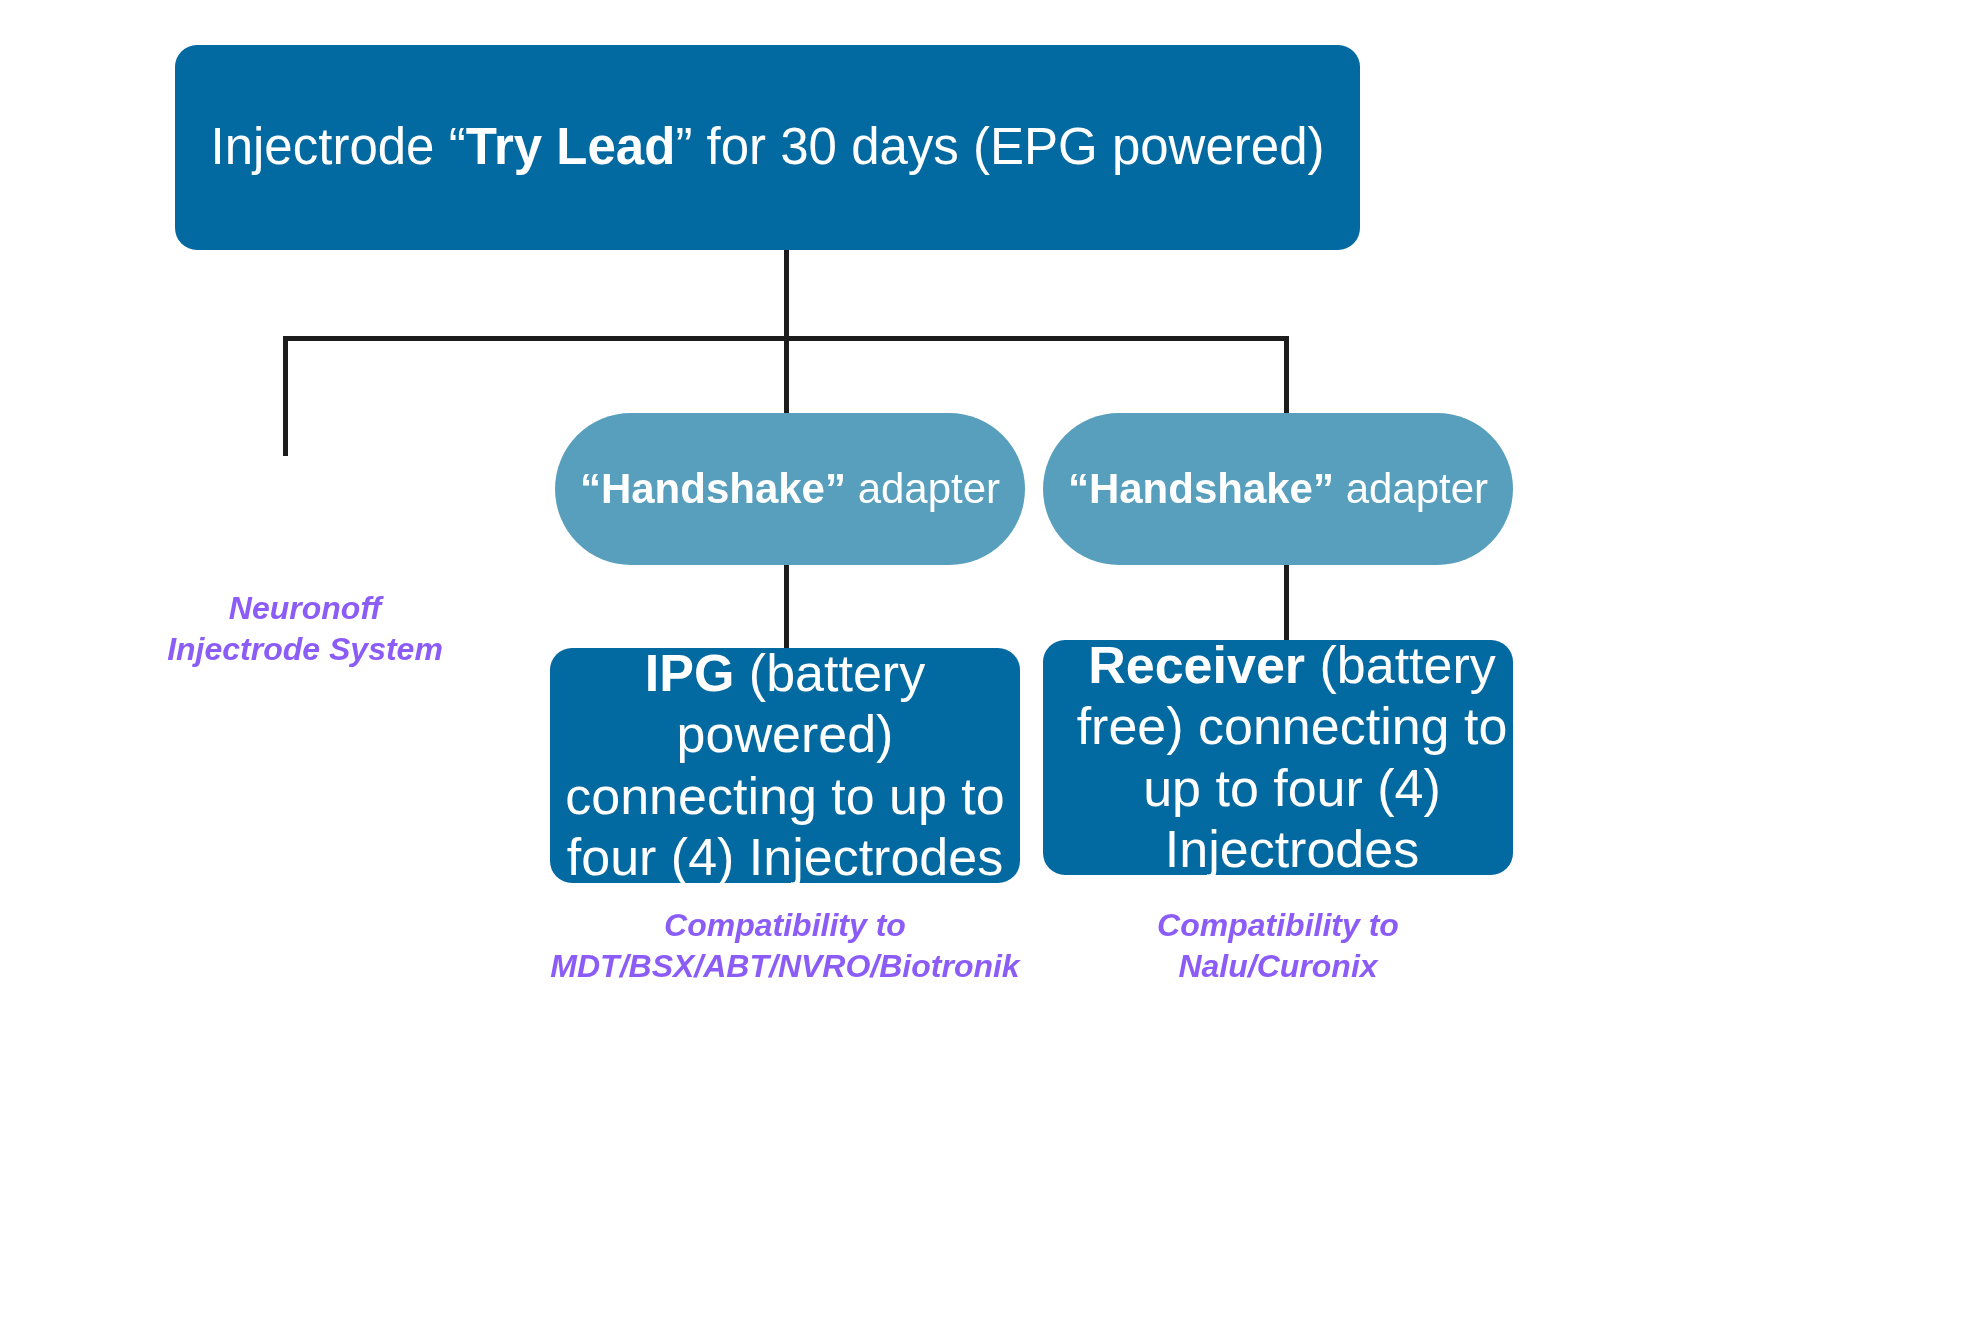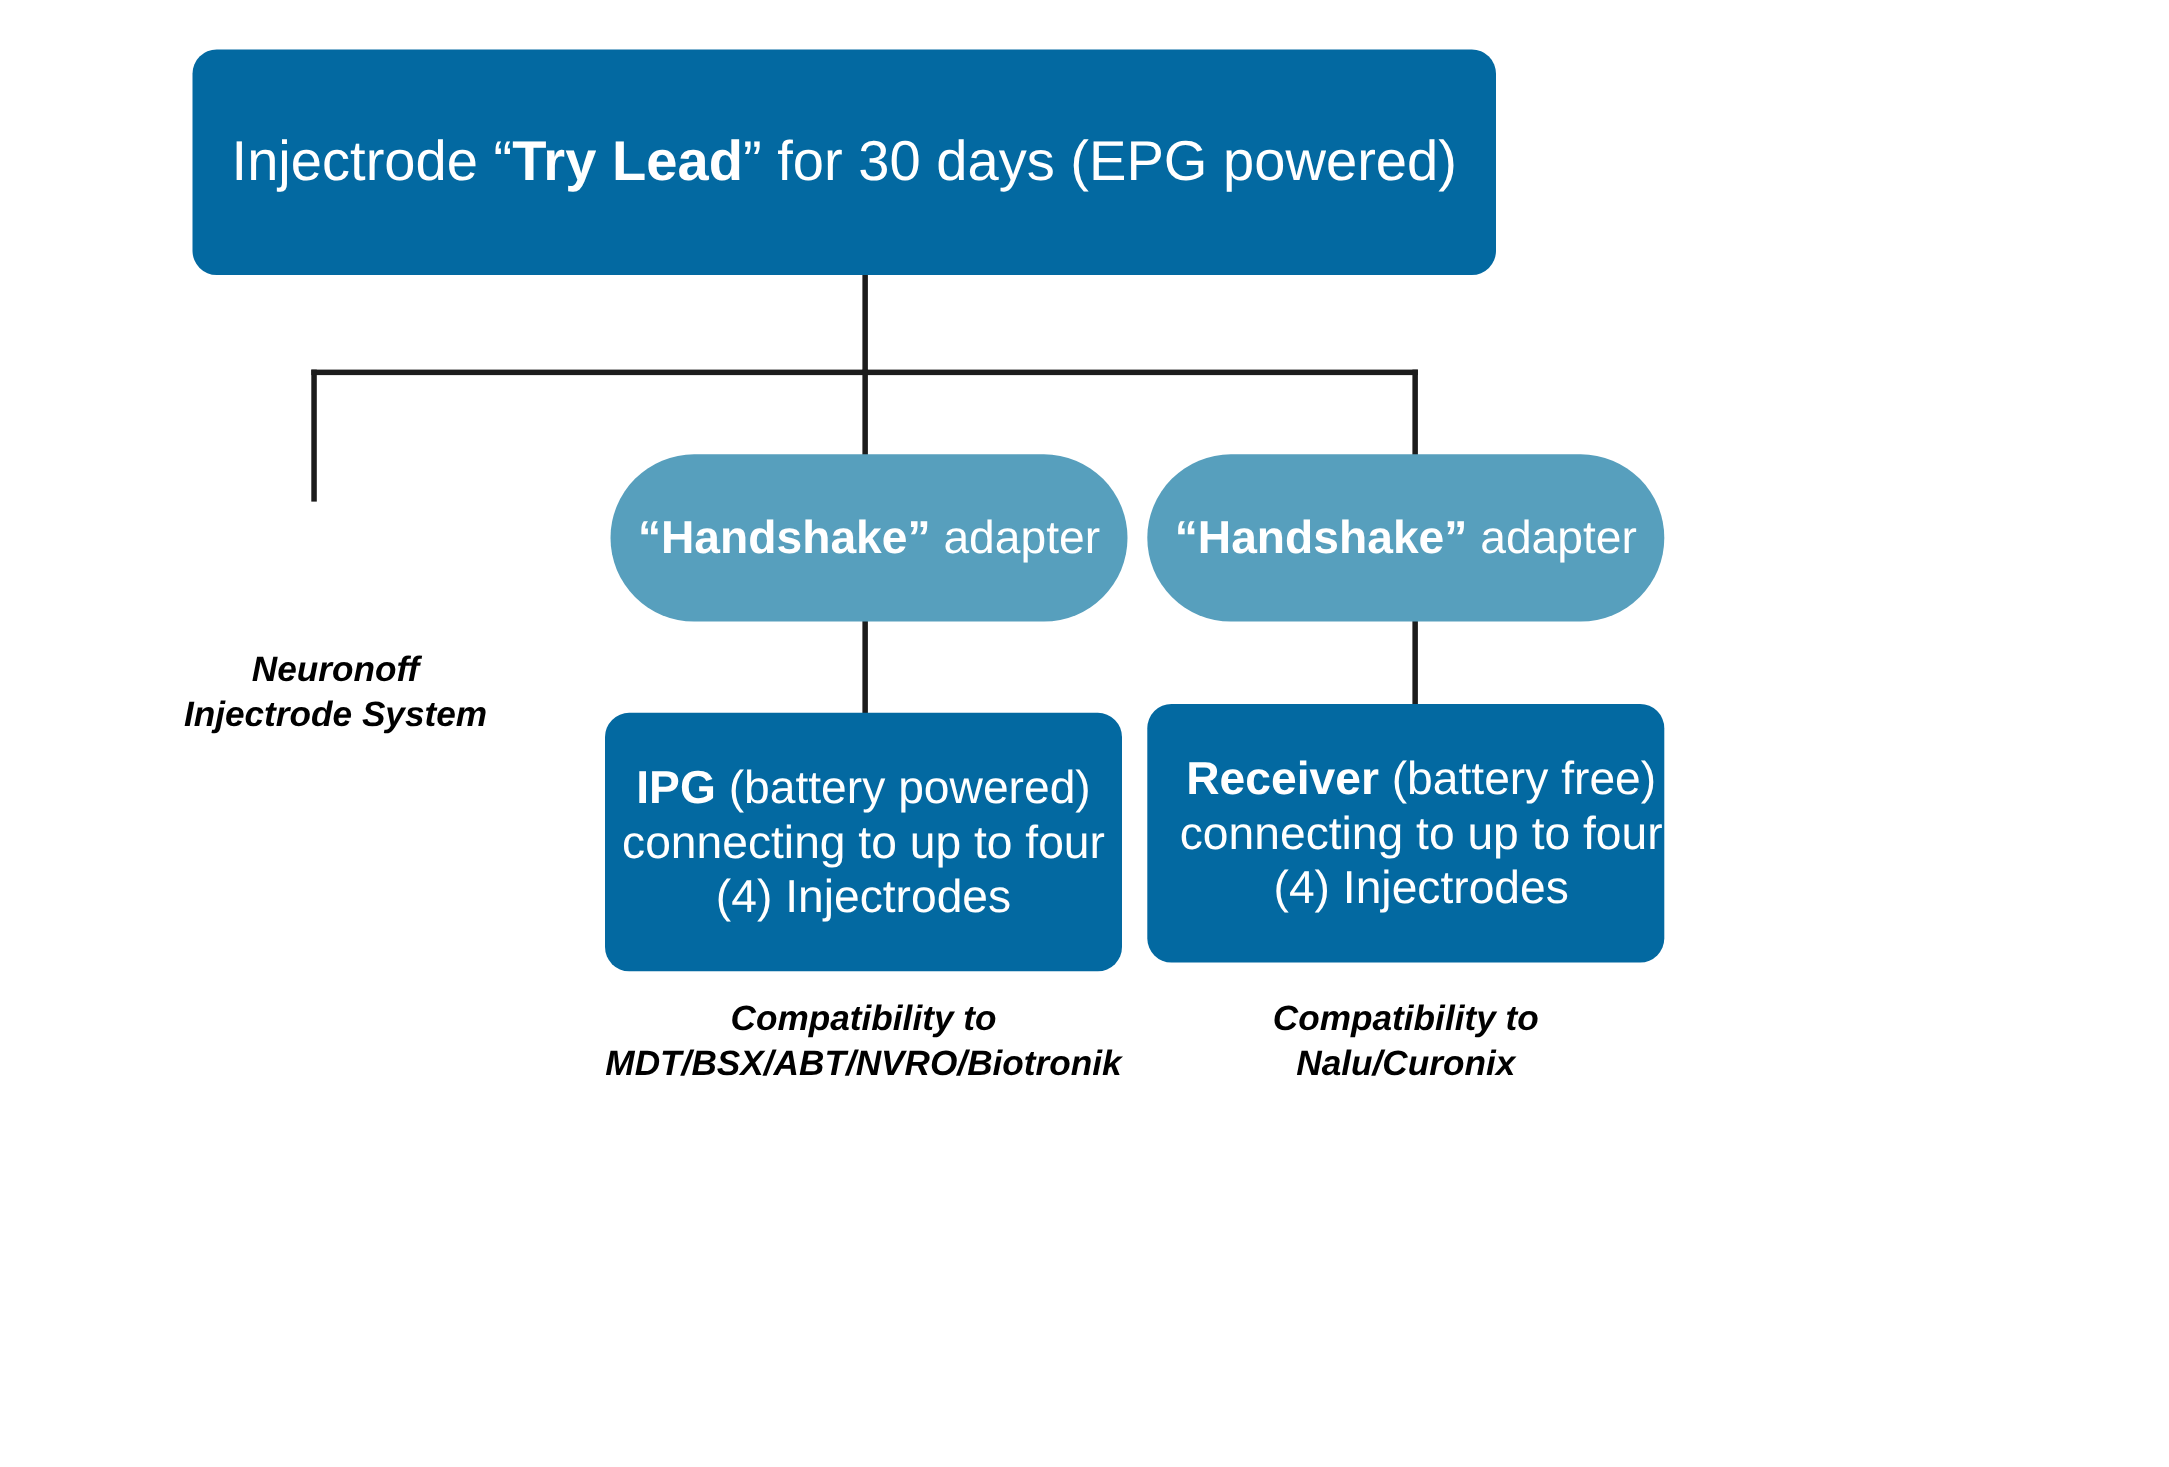--- a/index.html
+++ b/index.html
@@ -49,33 +49,33 @@
     border-radius:76px;
     font-size:42px;
   }
   #pill-epg{left:60px;top:413px;width:490px;}
   #pill-hs-1{left:555px;top:413px;width:470px;}
   #pill-hs-2{left:1043px;top:413px;width:470px;}
 
   
   .leafbox{
     border-radius:22px;
-    font-size:42px;
+    font-size:52px;
     height:235px;
   }
   #box-ipg{left:550px;top:648px;width:470px;}
   #box-rcv{left:1043px;top:640px;width:470px;padding-left:28px;}
 
   
   .caption{
     position:absolute;
     text-align:center;
     font-style:italic;
     font-weight:700;
-    color:#000000;
+    color:#8b5cf6;
     font-size:32px;
     line-height:1.28;
     white-space:pre-line;
   }
   #cap-neuronoff{left:60px;top:588px;width:490px;}
   #cap-ipg{left:520px;top:905px;width:530px;}
   #cap-rcv{left:1043px;top:905px;width:470px;}
 </style>
 </head>
 <body>

